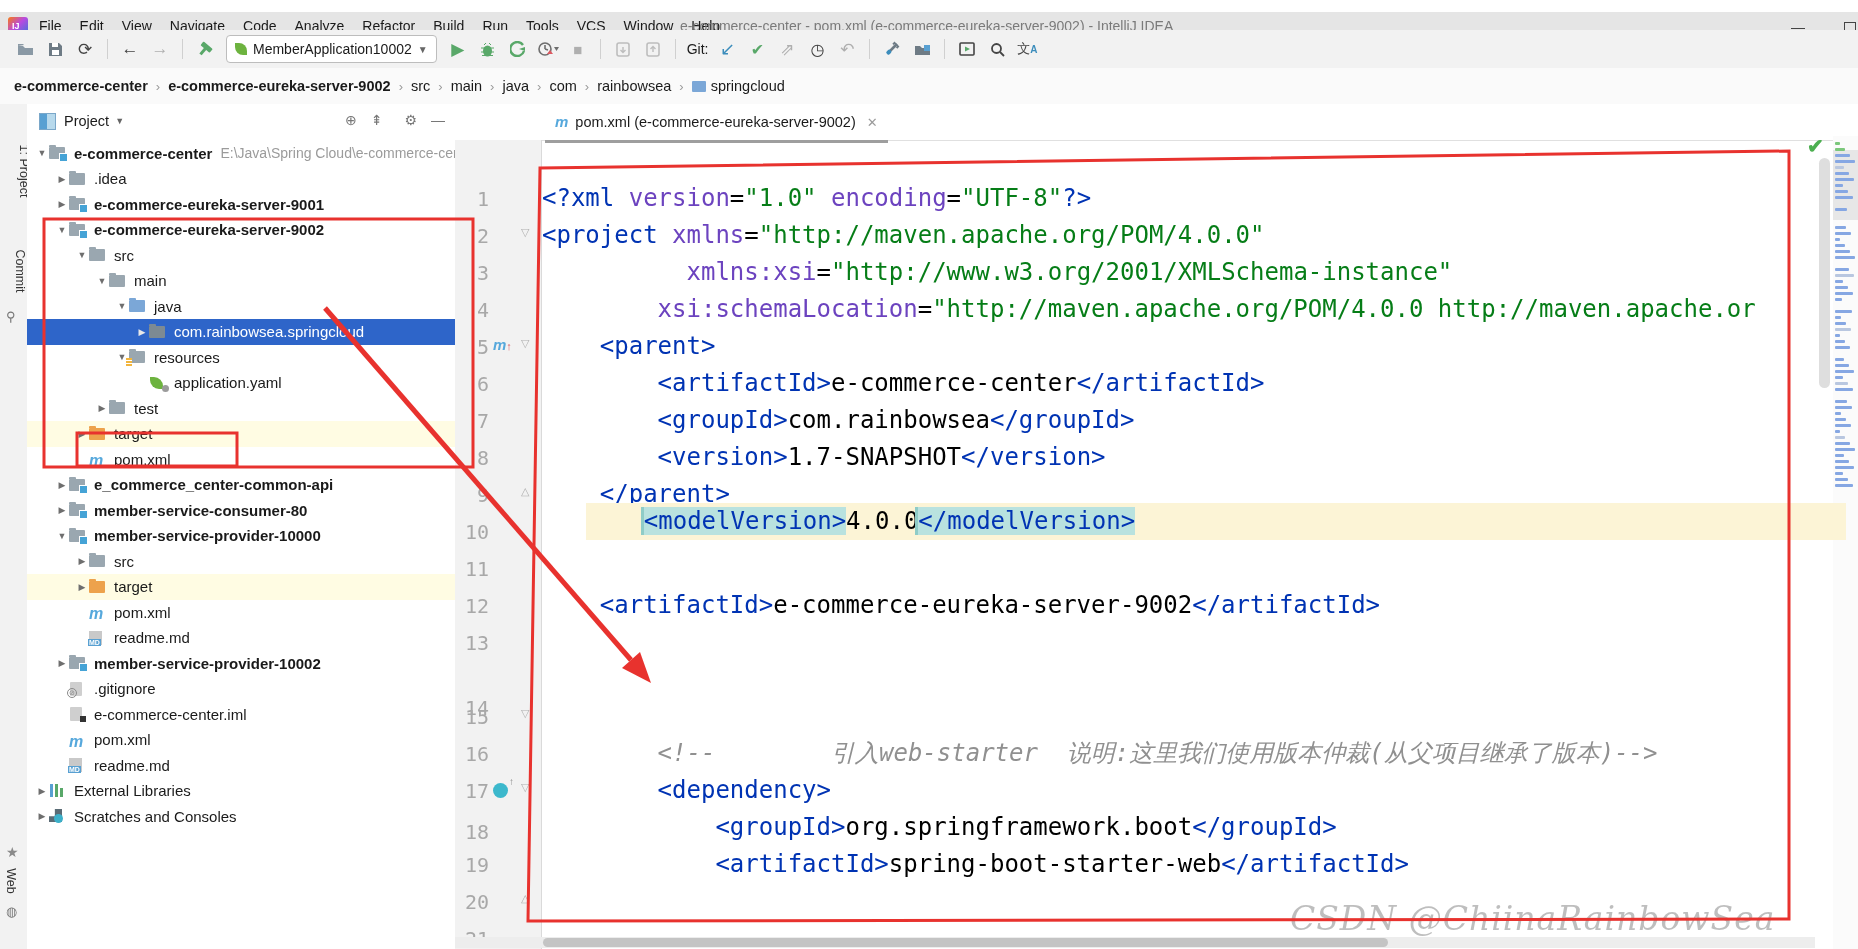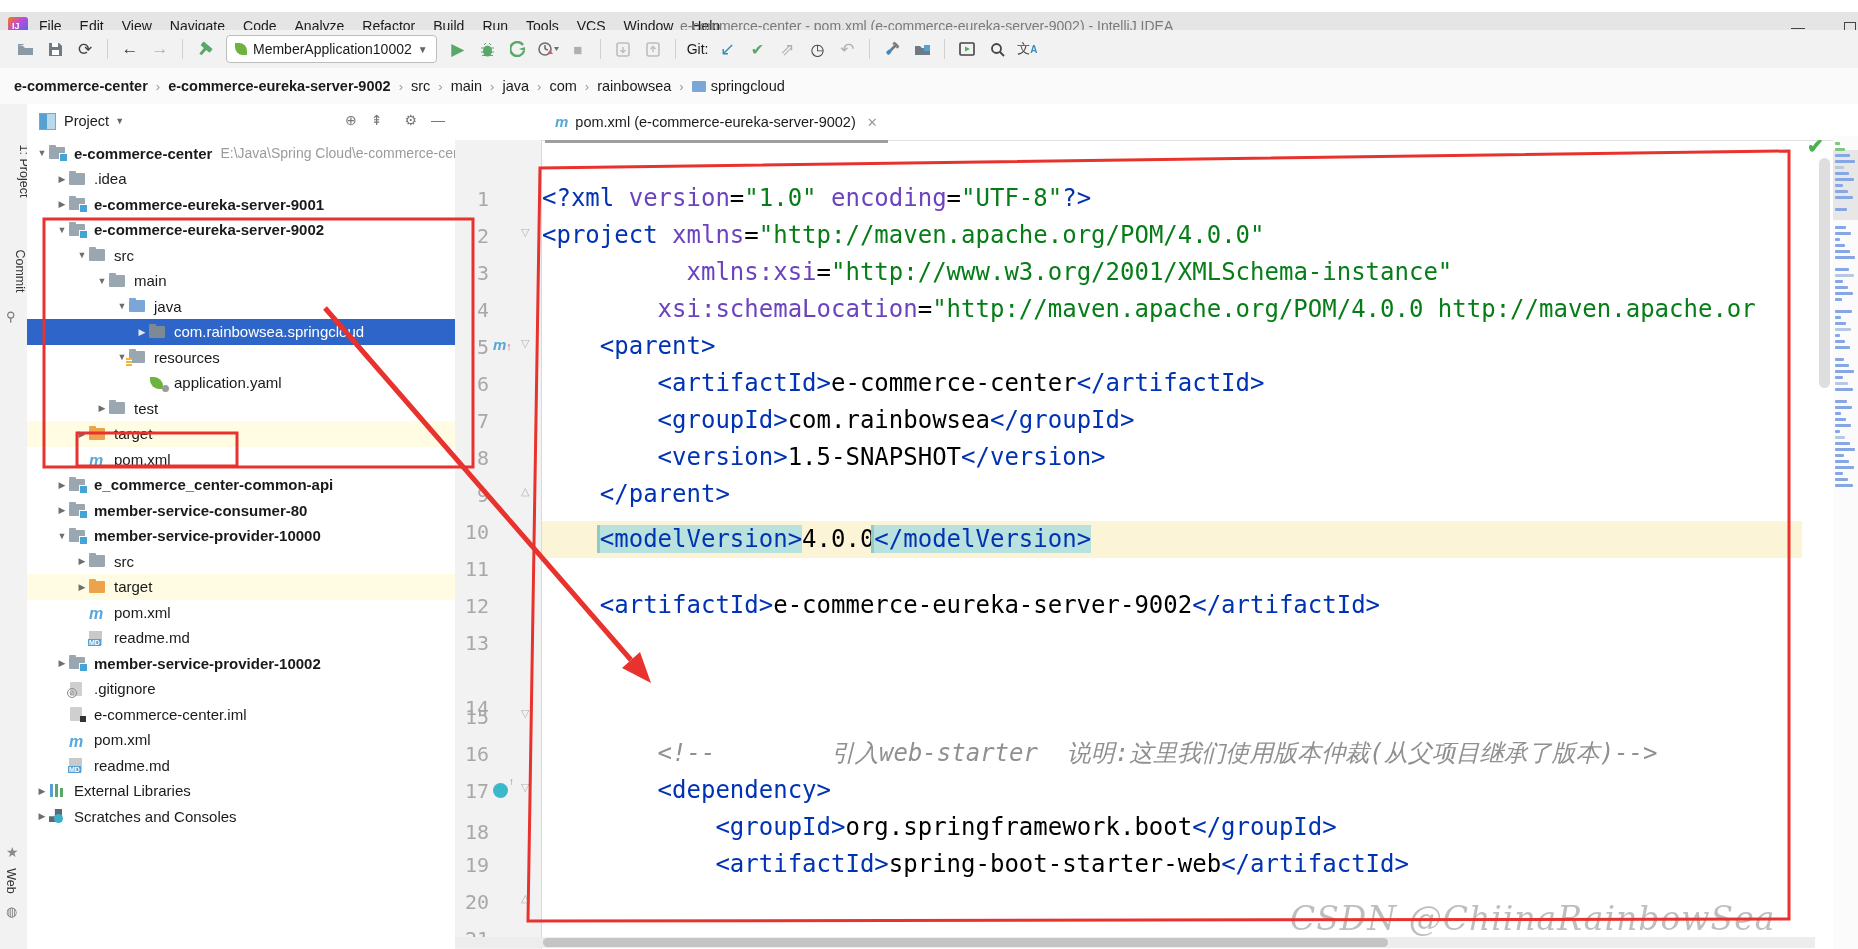--- a/index.html
+++ b/index.html
@@ -566,23 +566,23 @@
   <div id="hscroll-track"></div>
   <div id="hscroll"></div>
   <div id="watermark">CSDN @ChiinaRainbowSea</div>
 <div class="code-line" style="top: 76px;"><span class="tk-t">&lt;?xml </span><span class="tk-a">version</span><span class="tk-p">=</span><span class="tk-s">"1.0"</span><span class="tk-a"> encoding</span><span class="tk-p">=</span><span class="tk-s">"UTF-8"</span><span class="tk-t">?&gt;</span></div>
     <div class="code-line" style="top: 113px;"><span class="tk-t">&lt;project </span><span class="tk-a">xmlns</span><span class="tk-p">=</span><span class="tk-s">"http://maven.apache.org/POM/4.0.0"</span></div>
     <div class="code-line" style="top: 150px;"><span class="tk-p">          </span><span class="tk-a">xmlns:xsi</span><span class="tk-p">=</span><span class="tk-s">"http://www.w3.org/2001/XMLSchema-instance"</span></div>
     <div class="code-line" style="top: 187px;"><span class="tk-p">        </span><span class="tk-a">xsi:schemaLocation</span><span class="tk-p">=</span><span class="tk-s">"http://maven.apache.org/POM/4.0.0 http://maven.apache.or</span></div>
     <div class="code-line" style="top: 224px;"><span class="tk-p">    </span><span class="tk-t">&lt;parent&gt;</span></div>
     <div class="code-line" style="top: 298px;"><span class="tk-p">        </span><span class="tk-t">&lt;groupId&gt;</span><span class="tk-x">com.rainbowsea</span><span class="tk-t">&lt;/groupId&gt;</span></div>
     <div class="code-line" style="top: 261px;"><span class="tk-p">        </span><span class="tk-t">&lt;artifactId&gt;</span><span class="tk-x">e-commerce-center</span><span class="tk-t">&lt;/artifactId&gt;</span></div>
-    <div class="code-line" style="top: 335px;"><span class="tk-p">        </span><span class="tk-t">&lt;version&gt;</span><span class="tk-x">1.5-SNAPSHOT</span><span class="tk-t">&lt;/version&gt;</span></div>
+    <div class="code-line" style="top: 335px;"><span class="tk-p">        </span><span class="tk-t">&lt;version&gt;</span><span class="tk-x">1.7-SNAPSHOT</span><span class="tk-t">&lt;/version&gt;</span></div>
     <div class="code-line" style="top: 372px;"><span class="tk-p">    </span><span class="tk-t">&lt;/parent&gt;</span></div>
-    <div class="code-line cur" style="top: 417px;"><span class="tk-p">    </span><span class="tk-h">&lt;modelVersion&gt;</span><span class="tk-x">4.0.0</span><span class="tk-h">&lt;/modelVersion&gt;</span></div>
+    <div class="code-line cur" style="top: 399px; margin-left: 44px;"><span class="tk-p">    </span><span class="tk-h">&lt;modelVersion&gt;</span><span class="tk-x">4.0.0</span><span class="tk-h">&lt;/modelVersion&gt;</span></div>
     <div class="code-line" style="top: 446px;"></div>
     <div class="code-line" style="top: 483px;"><span class="tk-p">    </span><span class="tk-t">&lt;artifactId&gt;</span><span class="tk-x">e-commerce-eureka-server-9002</span><span class="tk-t">&lt;/artifactId&gt;</span></div>
     <div class="code-line" style="top: 520px;"></div>
     <div class="code-line" style="top: 557px;"></div>
     <div class="code-line" style="top: 668px;"><span class="tk-p">        </span><span class="tk-t">&lt;dependency&gt;</span></div>
     <div class="code-line" style="top: 631px;"><span class="tk-p">        </span><span class="tk-c">&lt;!--        引入web-starter  说明:这里我们使用版本仲裁(从父项目继承了版本)--&gt;</span></div>
     <div class="code-line" style="top: 742px;"><span class="tk-p">            </span><span class="tk-t">&lt;artifactId&gt;</span><span class="tk-x">spring-boot-starter-web</span><span class="tk-t">&lt;/artifactId&gt;</span></div>
     <div class="code-line" style="top: 705px;"><span class="tk-p">            </span><span class="tk-t">&lt;groupId&gt;</span><span class="tk-x">org.springframework.boot</span><span class="tk-t">&lt;/groupId&gt;</span></div>
     <div class="code-line" style="top: 816px;"></div>
   </div>

